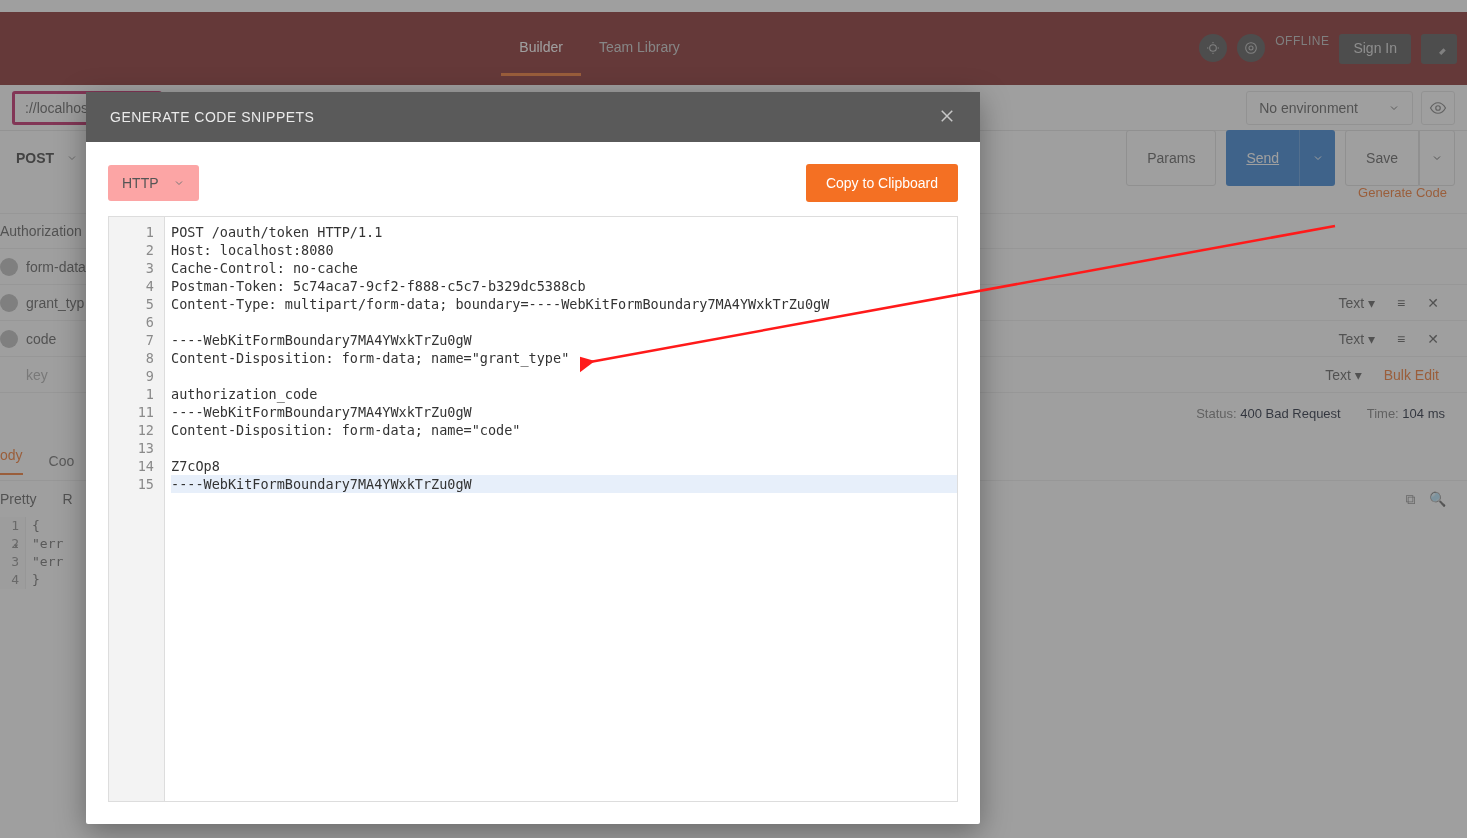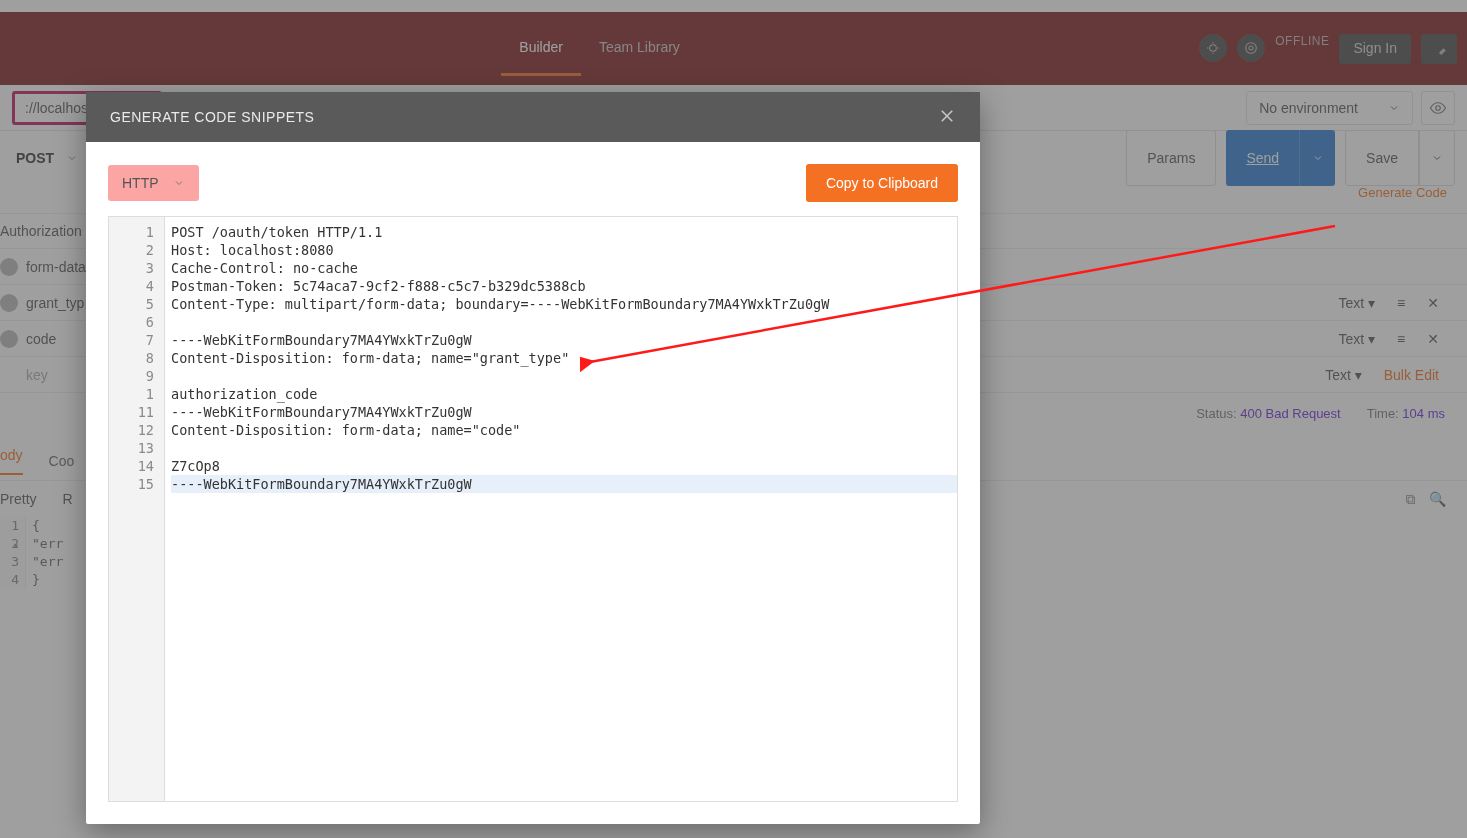--- a/index.html
+++ b/index.html
@@ -68,21 +68,21 @@
   .bg-row { height: 36px; display: flex; align-items: center; border-bottom: 1px solid #eee; }
   .bg-row .lbl { padding-left: 24px; width: 200px; }
   .bg-row .right { margin-left: auto; display: flex; align-items: center; gap: 22px; padding-right: 28px; color: #555; text-align: center; }
   .bg-row .right .txt { color: #555; }
   .bg-row .right .bulk { color: #f47023; }
   .bg-checkico { width: 18px; height: 18px; border-radius: 50%; background: #b8b8b8; margin-left: 0; }
   .bg-row.first { border-top: 1px solid #eee; }
   .bg-tabs { display: flex; gap: 26px; padding-left: 0; height: 40px; align-items: center; color: #666; font-size: 14px; margin-top: 8px; border-bottom: 1px solid #eee; }
   .bg-tabs .active { color: #f47023; border-bottom: 2px solid #f47023; padding-bottom: 10px; }
   .status-row { display: flex; justify-content: flex-end; gap: 26px; padding: 0 22px; color: #777; align-items: center; height: 40px; font-size: 13px; }
-  .status-row .val { color: #6d28d9; text-align: right; }
+  .status-row .val { color: #0f172a; text-align: right; }
   .pretty-row { display: flex; gap: 26px; padding-left: 0; align-items: center; height: 36px; color: #555; }
   .pretty-row .right-icons { margin-left: auto; display: flex; gap: 14px; padding-right: 20px; color: #888; }
   .resp-gutter { display: flex; font-family: monospace; font-size: 13px; color: #666; }
   .resp-gutter .nums { width: 26px; text-align: right; padding-right: 6px; color: #888; background: #fafafa; border-right: 1px solid #eee; }
   .resp-gutter .nums div { height: 18px; line-height: 18px; }
   .resp-gutter .code div { height: 18px; line-height: 18px; padding-left: 6px; }
   .resp-gutter .m1::after { content: " ▾"; font-size: 10px; }
 
   
   .overlay {

